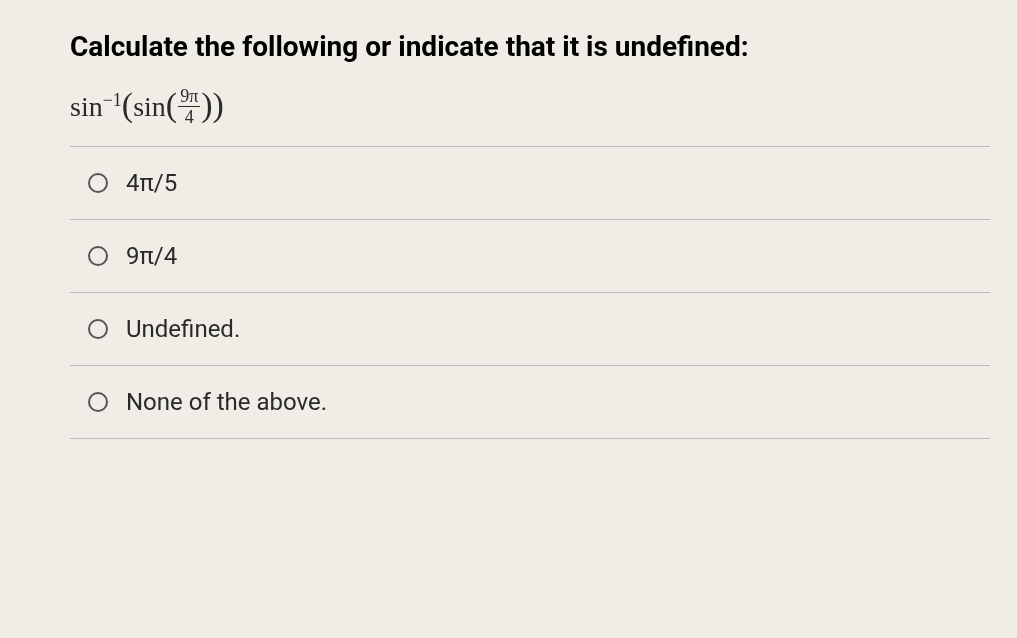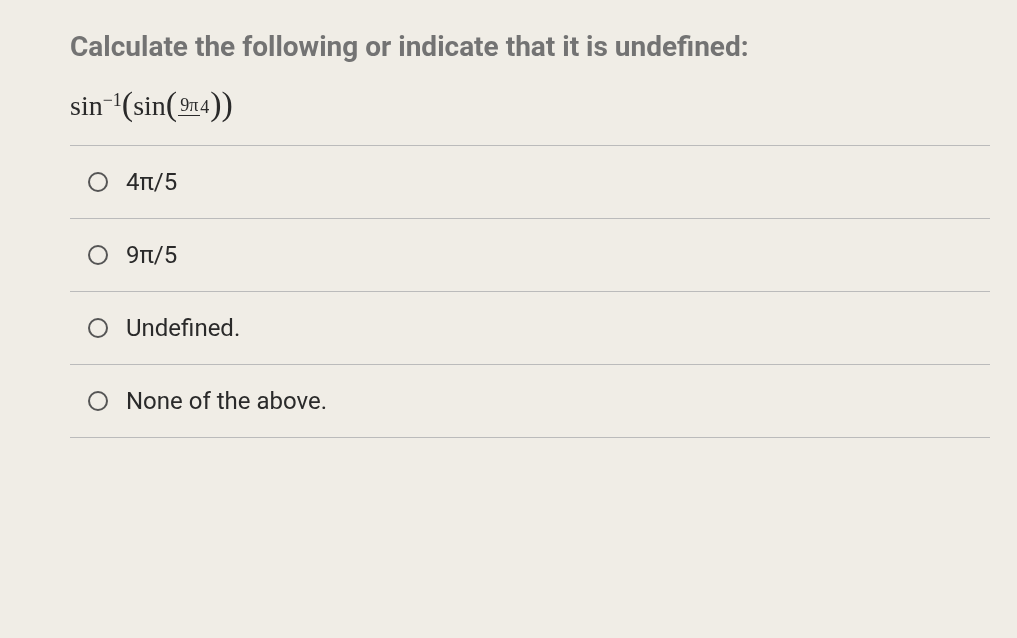--- a/index.html
+++ b/index.html
@@ -14,21 +14,21 @@
       height: 638px;
       padding: 30px 0 0 70px;
       color: #2a2a2a;
     }
     .container {
       width: 920px;
     }
     .question-prompt {
       font-size: 28px;
       font-weight: 700;
-      color: #737373;
+      color: #000000;
       margin-bottom: 24px;
     }
     .expression {
       font-family: "Cambria Math", "Times New Roman", serif;
       font-size: 28px;
       color: #2a2a2a;
       margin-bottom: 20px;
       display: flex;
       align-items: center;
     }
@@ -41,20 +41,21 @@
       position: relative;
       top: -6px;
     }
     .expression .paren {
       font-size: 34px;
       position: relative;
       top: -2px;
     }
     .fraction {
       display: inline-flex;
+      flex-direction: column;
       align-items: center;
       vertical-align: middle;
       font-size: 18px;
       line-height: 1;
       margin: 0 1px;
     }
     .fraction .num {
       border-bottom: 1.5px solid #2a2a2a;
       padding: 0 2px 1px 2px;
     }
@@ -109,21 +110,21 @@
       <span class="paren">)</span>
   </div>
 
   <div class="options">
     <div class="option-row">
       <div class="radio"></div>
       <div class="option-label">4π/5</div>
     </div>
     <div class="option-row">
       <div class="radio"></div>
-      <div class="option-label">9π/5</div>
+      <div class="option-label">9π/4</div>
     </div>
     <div class="option-row">
       <div class="radio"></div>
       <div class="option-label">Undefined.</div>
     </div>
     <div class="option-row">
       <div class="radio"></div>
       <div class="option-label">None of the above.</div>
     </div>
   </div>

